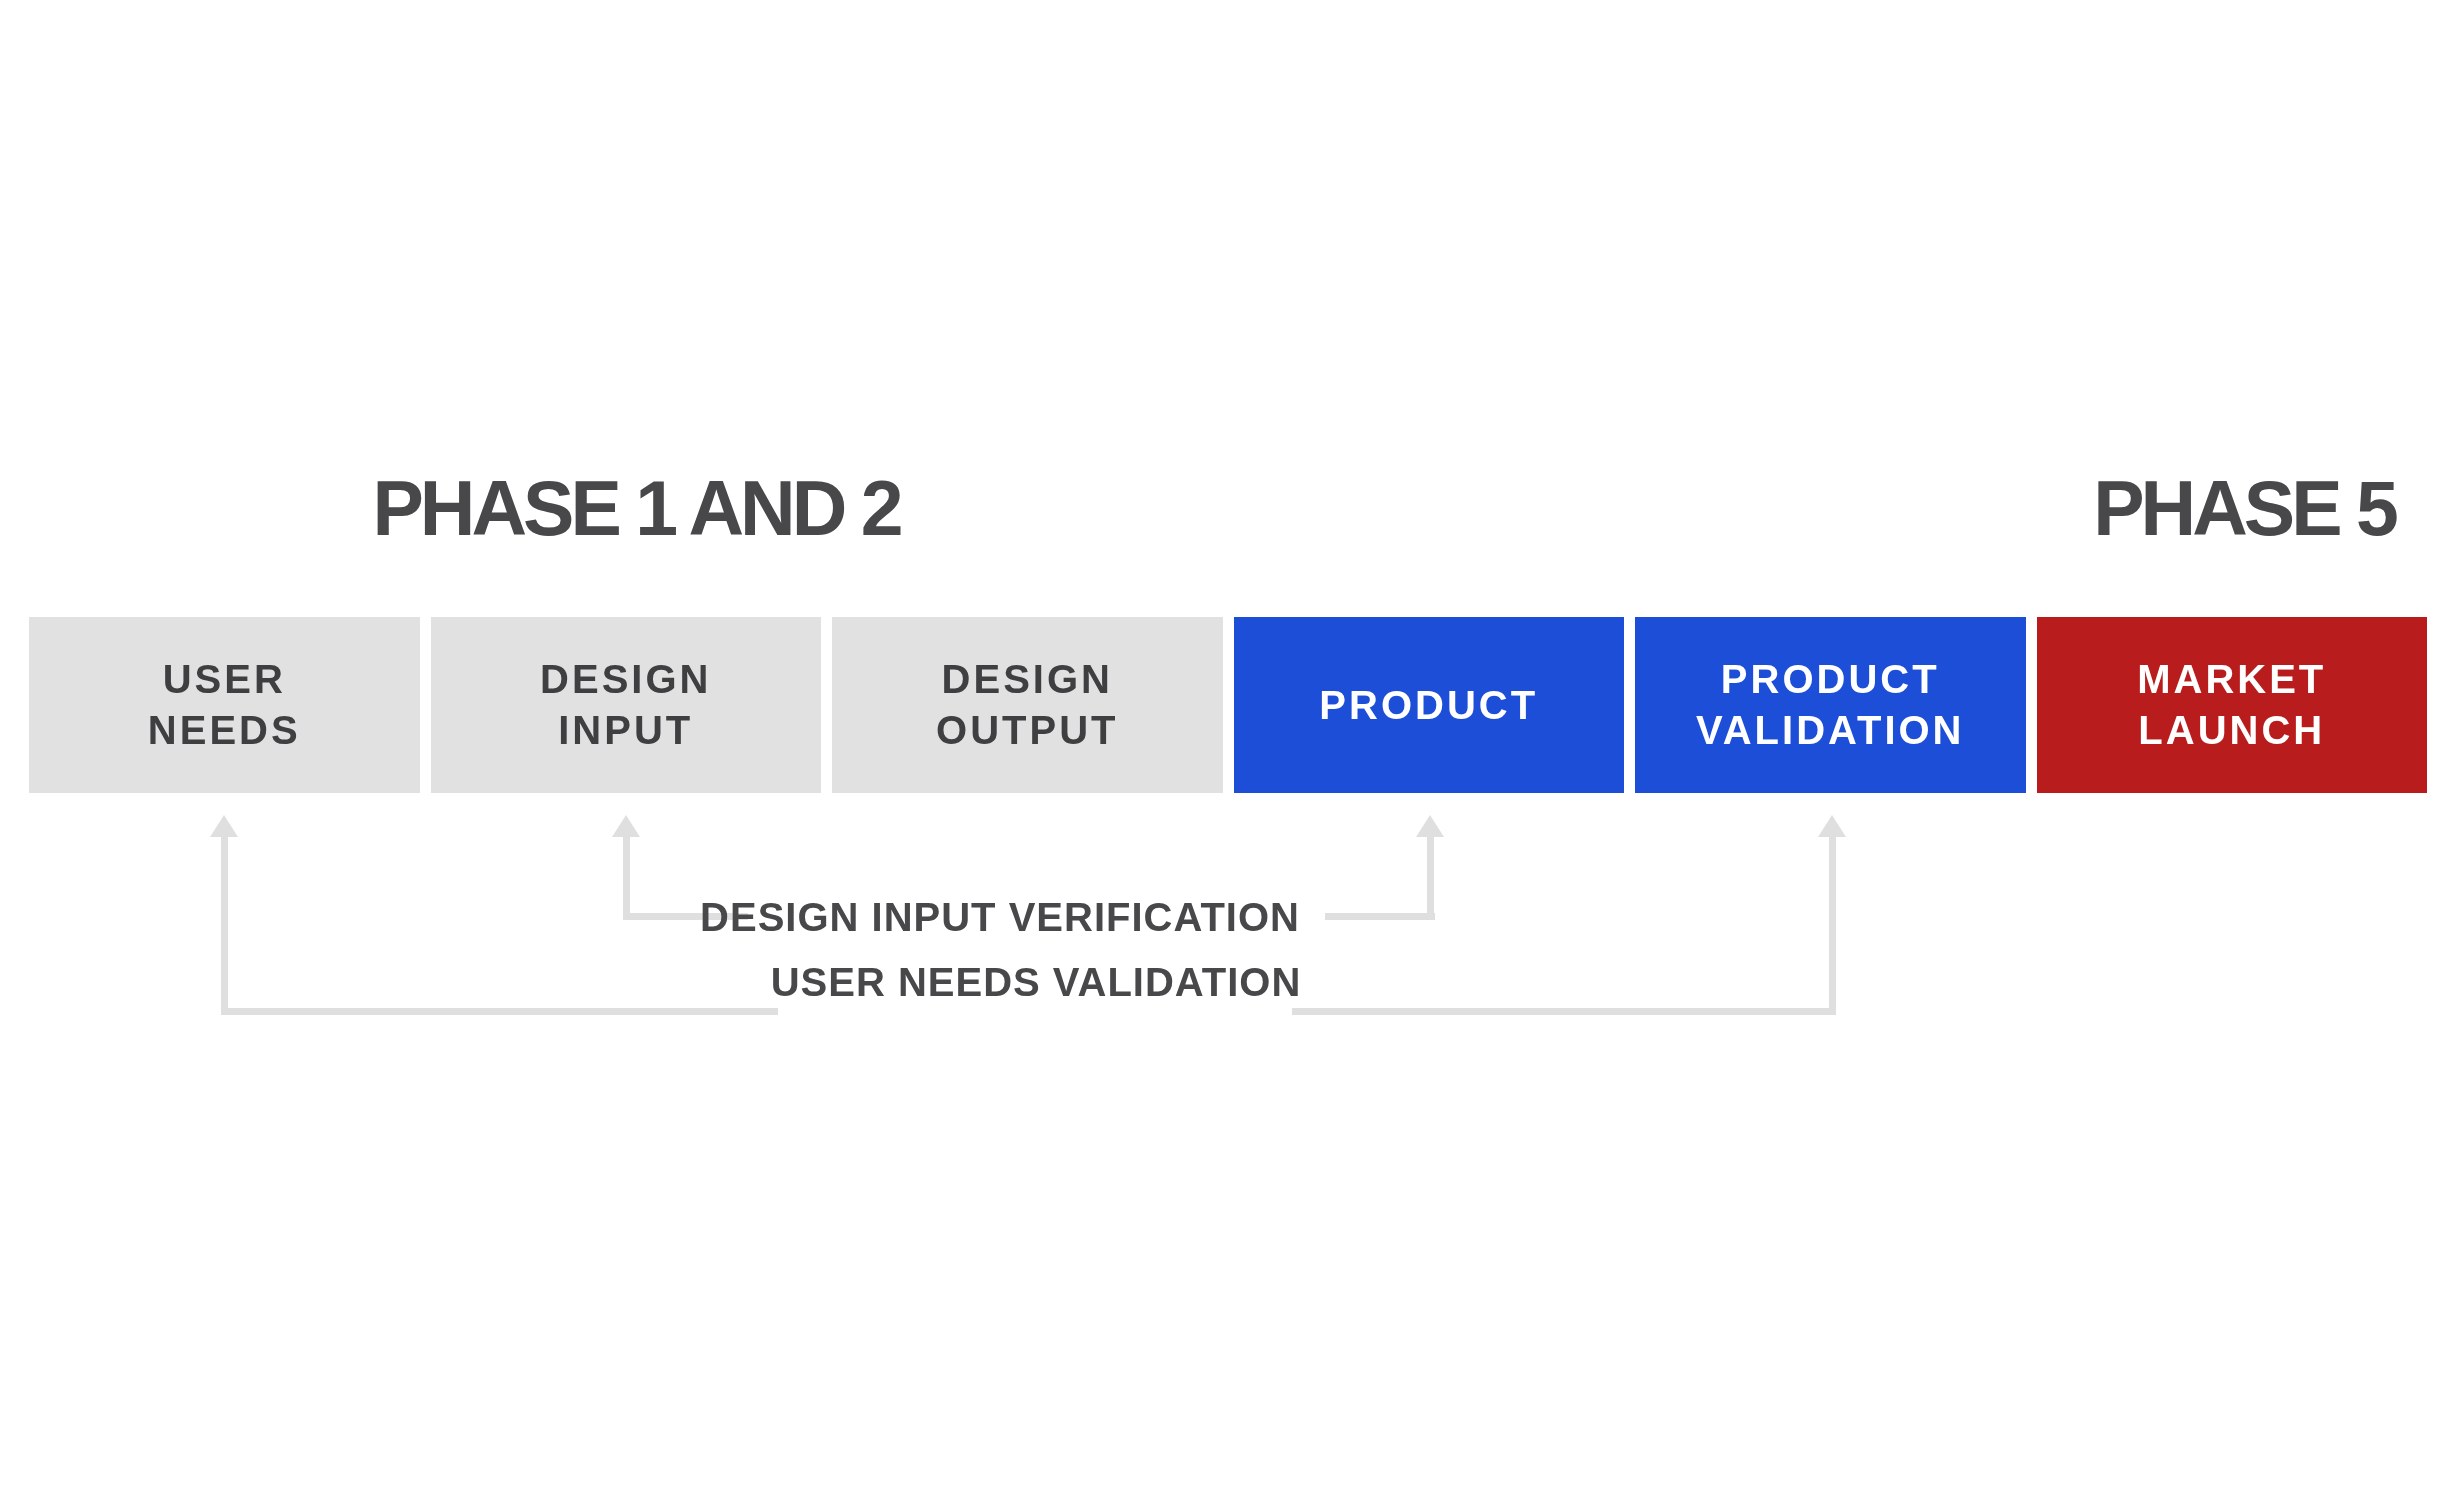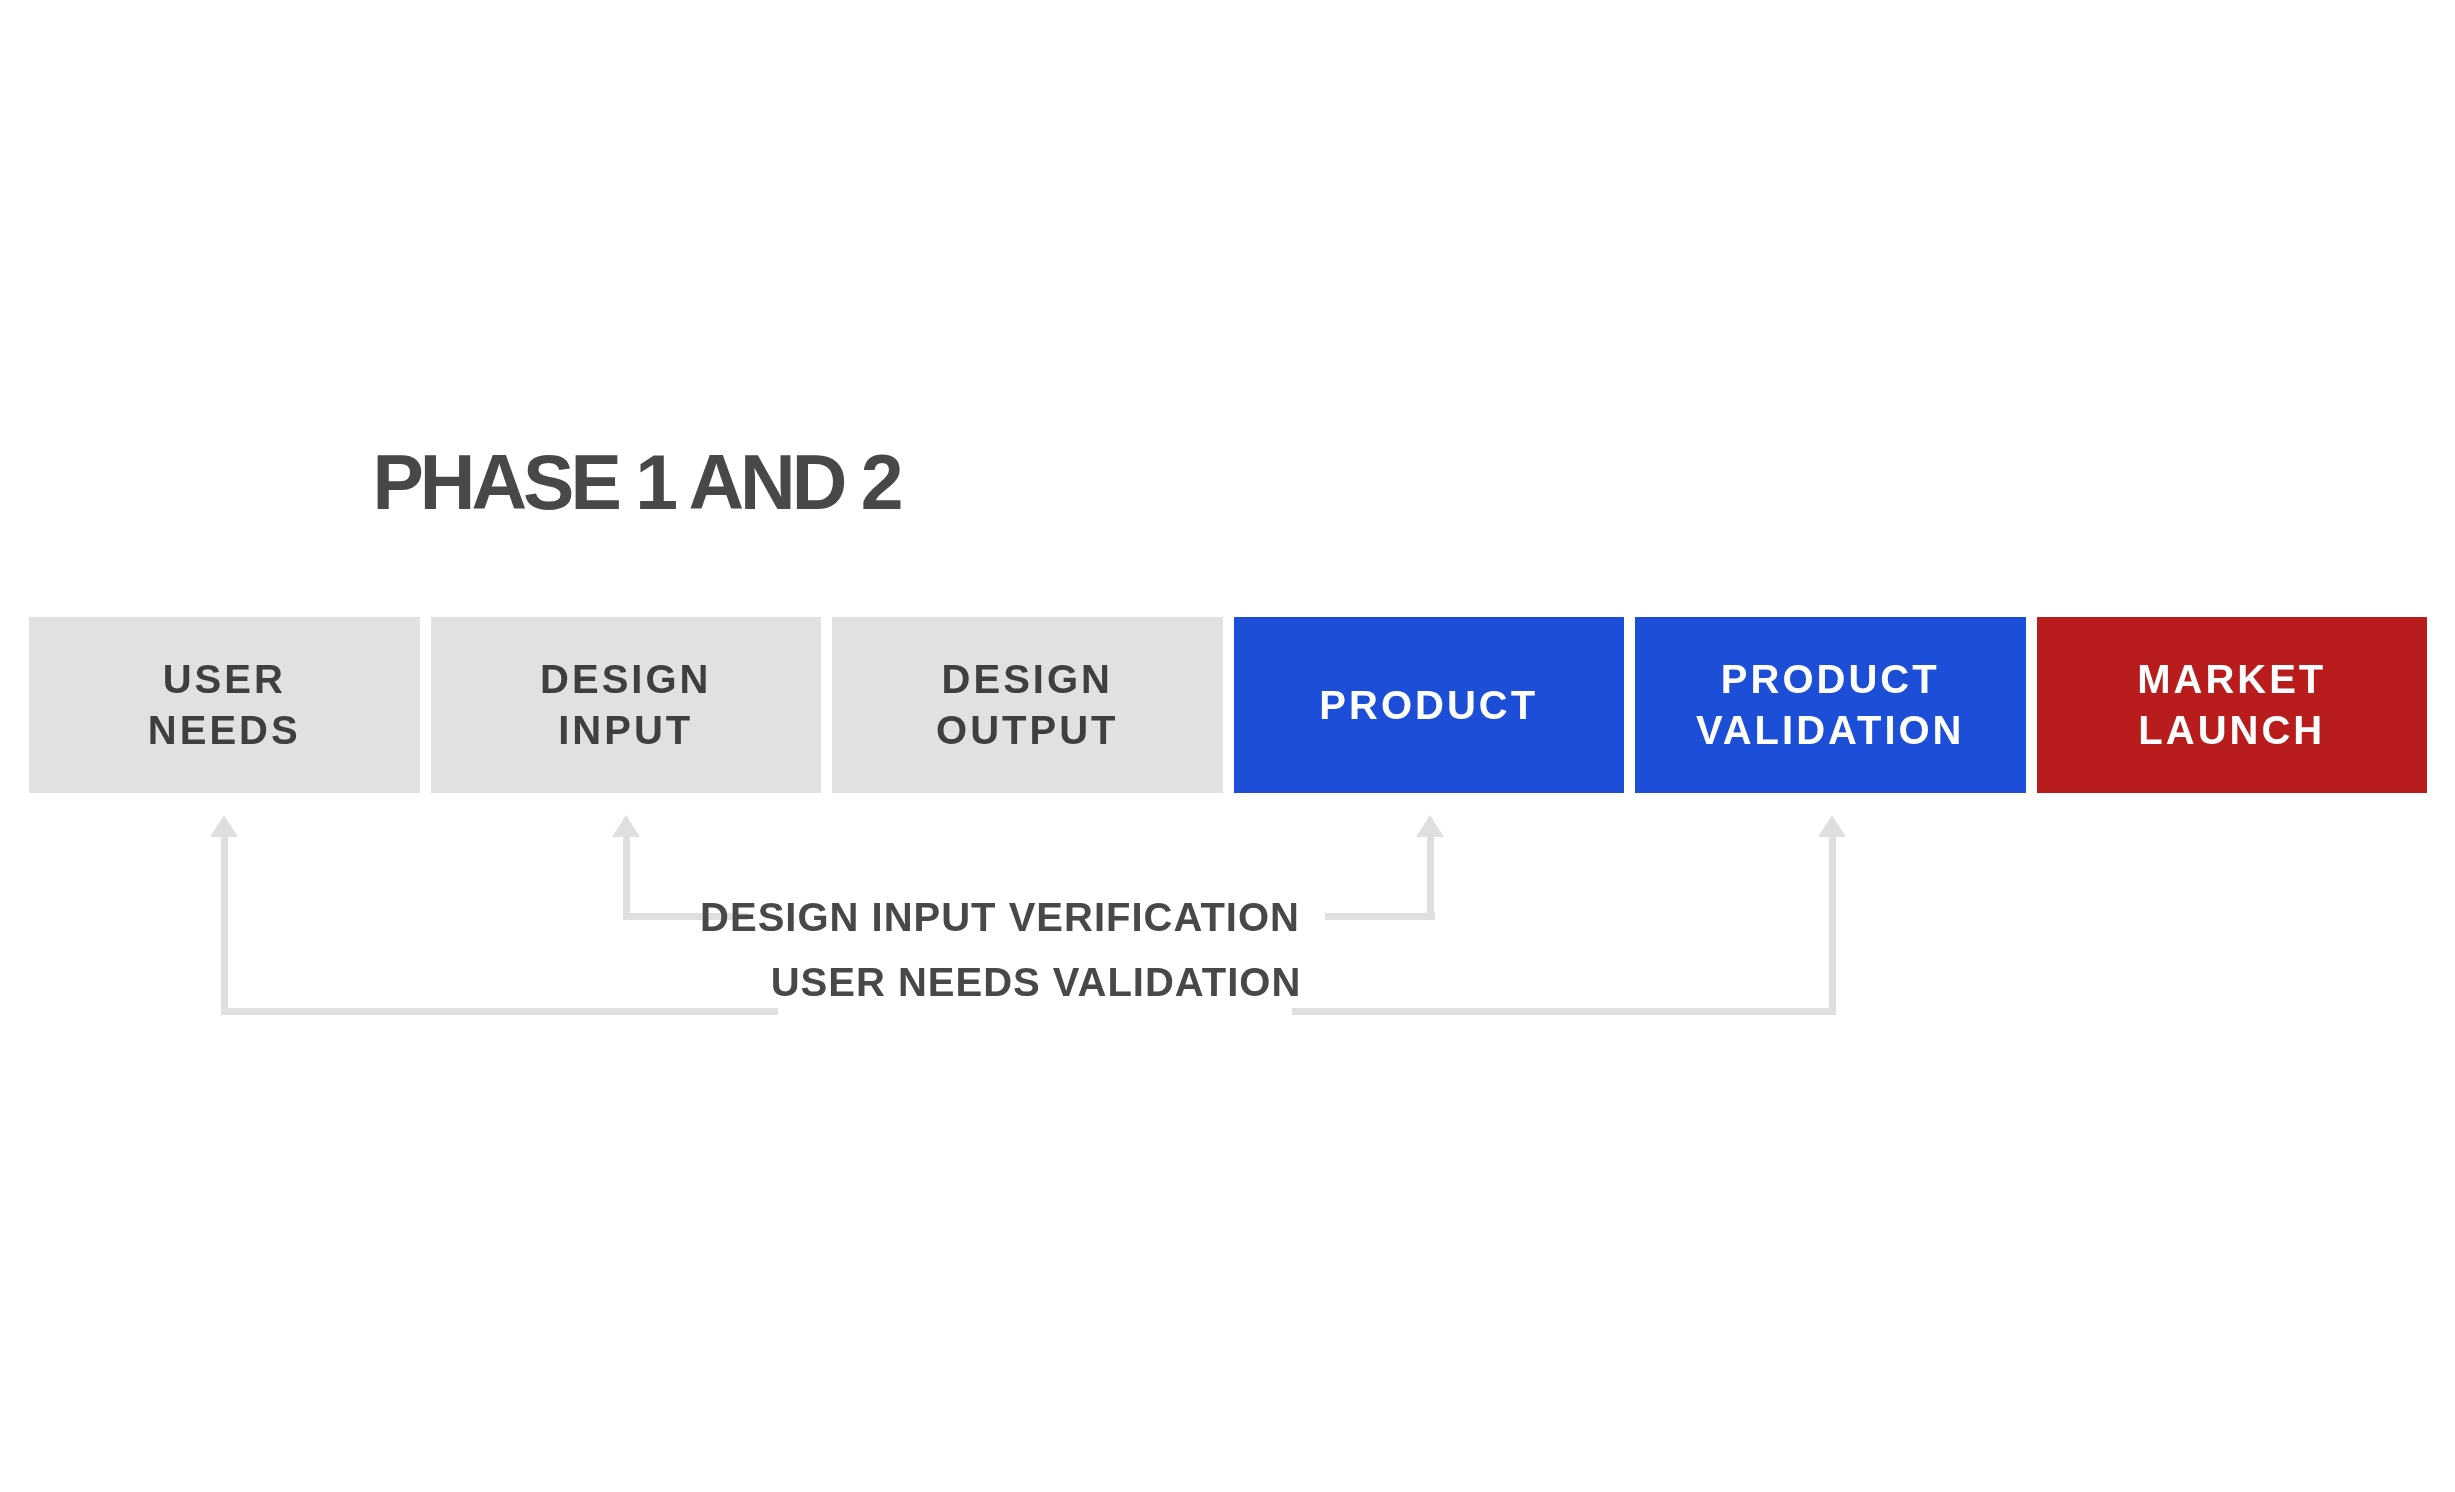--- a/index.html
+++ b/index.html
@@ -9,21 +9,21 @@
     position: relative;
     width: 2455px;
     height: 1493px;
     background: #ffffff;
     overflow: hidden;
   }
 
   
   .phase-heading {
     position: absolute;
-    top: 482px;
+    top: 508px;
     transform: translate(-50%, -50%);
     font-size: 77px;
     font-weight: bold;
     letter-spacing: -4px;
     color: #48484a;
     white-space: nowrap;
   }
   .phase-heading.ph1 { left: 636px; }
   .phase-heading.ph2 { left: 1640px; }
   .phase-heading.ph3 { left: 2244px; }
@@ -100,20 +100,21 @@
   .unv-v2  { left: 1829px; top: 835px; width: 7px; height: 180px; }
   .unv-ah2 { left: 1818px; top: 815px; }
   .unv-label { left: 1036px; top: 962px; margin-top: 20px; }
 </style>
 </head>
 <body>
 
 <div class="canvas">
 
   <div class="phase-heading ph1">PHASE 1 AND 2</div>
+  <div class="phase-heading ph3">PHASE 5</div>
 
   <div class="stage-row">
     <div class="stage gray">
       <span class="line">USER</span>
       <span class="line">NEEDS</span>
     </div>
     <div class="stage gray">
       <span class="line">DESIGN</span>
       <span class="line">INPUT</span>
     </div>

